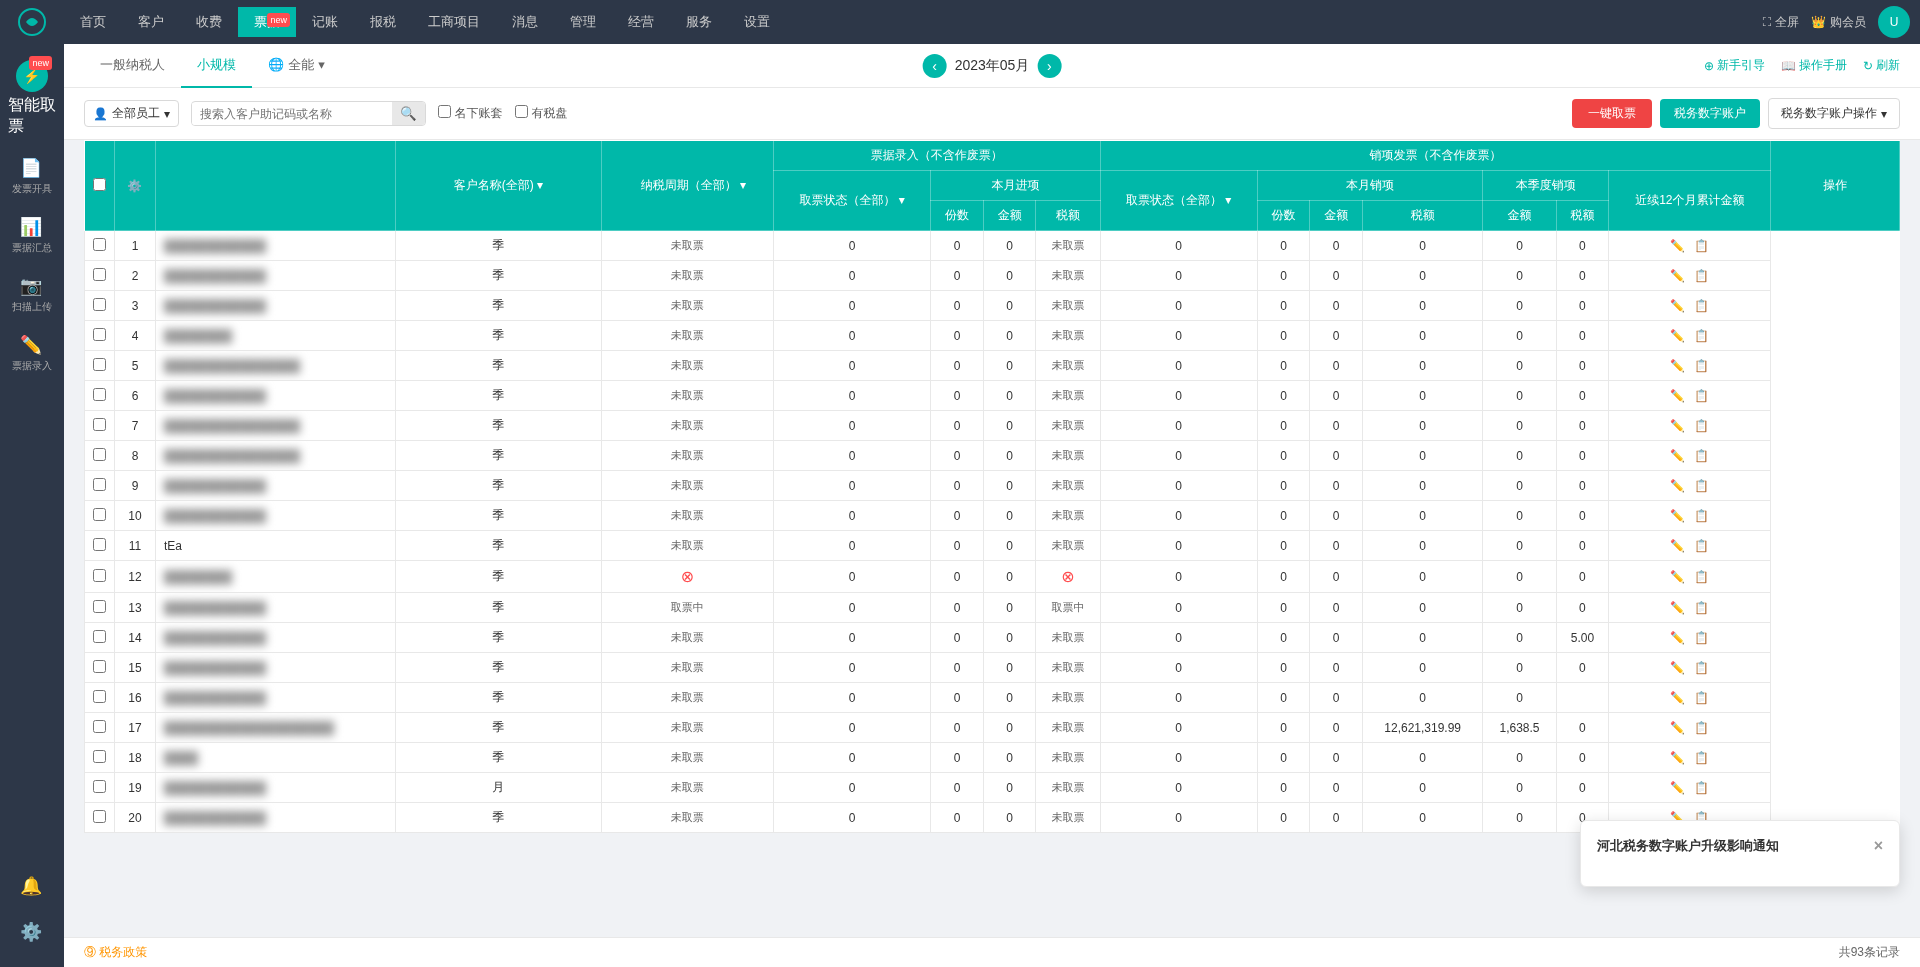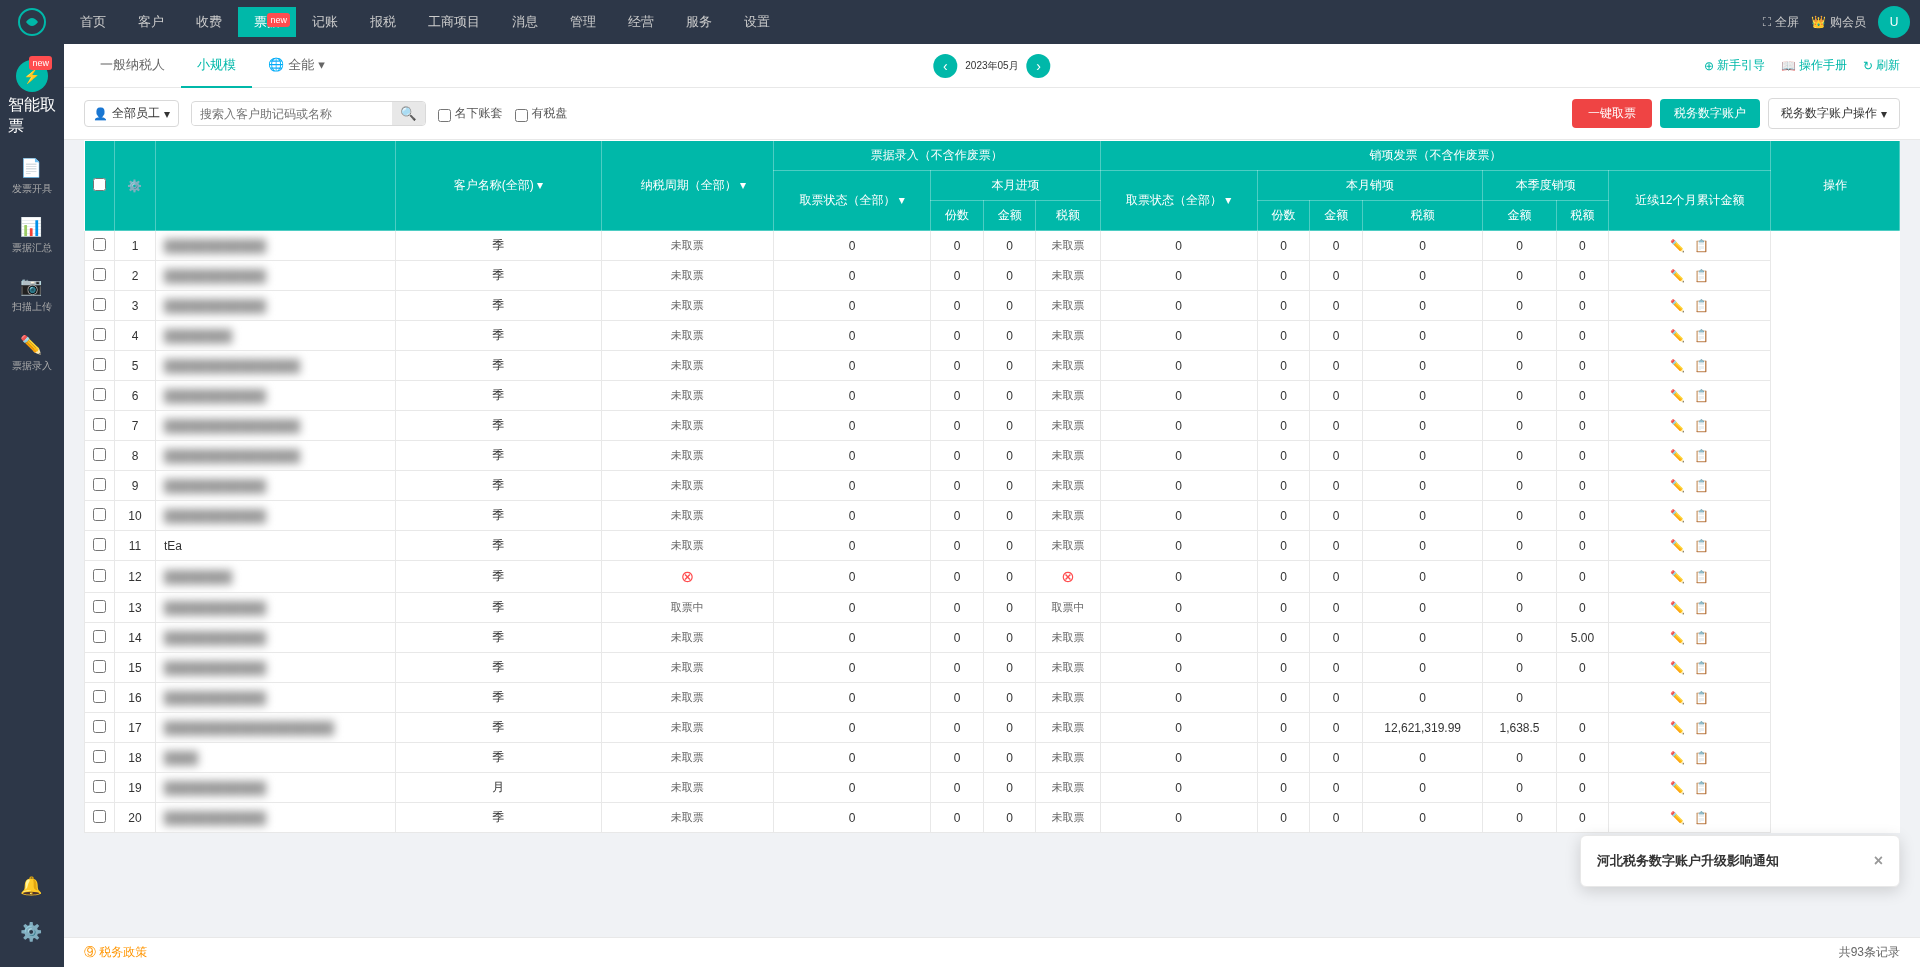--- a/index.html
+++ b/index.html
@@ -30,24 +30,24 @@
     .main { flex: 1; display: flex; flex-direction: column; background: #f0f2f5; overflow: hidden; }
     .sub-tab { padding: 0 16px; height: 44px; display: flex; align-items: center; color: #666; cursor: pointer; font-size: 13px; border-bottom: 2px solid transparent; }
     .sub-tab.active { color: #00b8a9; border-bottom: 2px solid #00b8a9; font-weight: 500; }
 
     
     .filter-bar { background: #fff; padding: 10px 20px; display: flex; align-items: center; gap: 12px; border-bottom: 1px solid #e8e8e8; }
     .filter-select { display: flex; align-items: center; gap: 4px; border: 1px solid #d9d9d9; border-radius: 4px; padding: 4px 8px; cursor: pointer; background: #fff; font-size: 12px; min-width: 90px; }
     .search-input-wrap { display: flex; align-items: center; border: 1px solid #d9d9d9; border-radius: 4px; overflow: hidden; }
     .search-input-wrap input { border: none; outline: none; padding: 4px 8px; font-size: 12px; width: 180px; }
     .search-btn { background: #e8e8e8; border: none; padding: 4px 8px; cursor: pointer; display: flex; align-items: center; }
-    .checkbox-label { display: flex; align-items: flex-end; gap: 4px; font-size: 12px; color: #555; cursor: pointer; }
+    .checkbox-label { display: flex; align-items: flex-start; gap: 4px; font-size: 12px; color: #555; cursor: pointer; }
     .date-nav { display: flex; align-items: center; gap: 8px; position: absolute; left: 50%; transform: translateX(-50%); }
     .date-nav .arrow { width: 24px; height: 24px; border-radius: 50%; background: #00b8a9; color: #fff; display: flex; align-items: center; justify-content: center; cursor: pointer; font-size: 14px; }
-    .date-nav .date-text { font-size: 10px; font-weight: 500; color: #333; }
+    .date-nav .date-text { font-size: 14px; font-weight: 500; color: #333; }
     .filter-bar-right { margin-left: auto; display: flex; align-items: center; gap: 8px; }
     .help-links { margin-left: auto; display: flex; align-items: center; gap: 12px; font-size: 12px; color: #00b8a9; cursor: pointer; }
     .help-links span { display: flex; align-items: center; gap: 3px; }
 
     
     .btn-primary { background: #ef4444; color: #fff; border: none; border-radius: 4px; padding: 6px 16px; cursor: pointer; font-size: 12px; }
     .btn-teal { background: #00b8a9; color: #fff; border: none; border-radius: 4px; padding: 6px 14px; cursor: pointer; font-size: 12px; }
     .btn-outline { background: #fff; color: #333; border: 1px solid #d9d9d9; border-radius: 4px; padding: 6px 12px; cursor: pointer; font-size: 12px; display: flex; align-items: center; gap: 4px; }
 
     
@@ -58,21 +58,21 @@
     tbody tr td.name-cell { text-align: left; max-width: 200px; overflow: hidden; }
     .blurred { filter: blur(4px); color: #999; display: inline-block; min-width: 80px; }
     .status-badge { font-size: 11px; color: #666; }
     .status-error { color: #ff4d4f; font-size: 16px; }
     .edit-icon { color: #00b8a9; cursor: pointer; margin: 0 3px; }
     .copy-icon { color: #00b8a9; cursor: pointer; margin: 0 3px; }
     .checkbox-cell { width: 30px; }
 
     
     .notification-popup { position: fixed; right: 20px; bottom: 80px; width: 320px; background: #fff; border: 1px solid #e8e8e8; border-radius: 6px; box-shadow: 0 4px 16px rgba(0,0,0,0.15); padding: 16px; z-index: 100; }
-    .notification-popup .popup-title { font-size: 13px; font-weight: bold; color: #333; margin-bottom: 0; display: flex; justify-content: space-between; align-items: center; }
+    .notification-popup .popup-title { font-size: 13px; font-weight: bold; color: #333; margin-bottom: 15px; display: flex; justify-content: space-between; align-items: center; }
     .notification-popup .popup-content { font-size: 12px; color: #555; line-height: 1.6; }
     .notification-popup .close-btn { cursor: pointer; color: #999; font-size: 16px; }
     .popup-highlight { color: #ff4d4f; }
 
     
     .status-bar { background: #fff; padding: 6px 20px; border-top: 1px solid #e8e8e8; display: flex; align-items: center; justify-content: space-between; font-size: 12px; color: #666; }
     .status-bar .tax-link { color: #ff9500; cursor: pointer; }
   </style>
 </head>
 <body>

